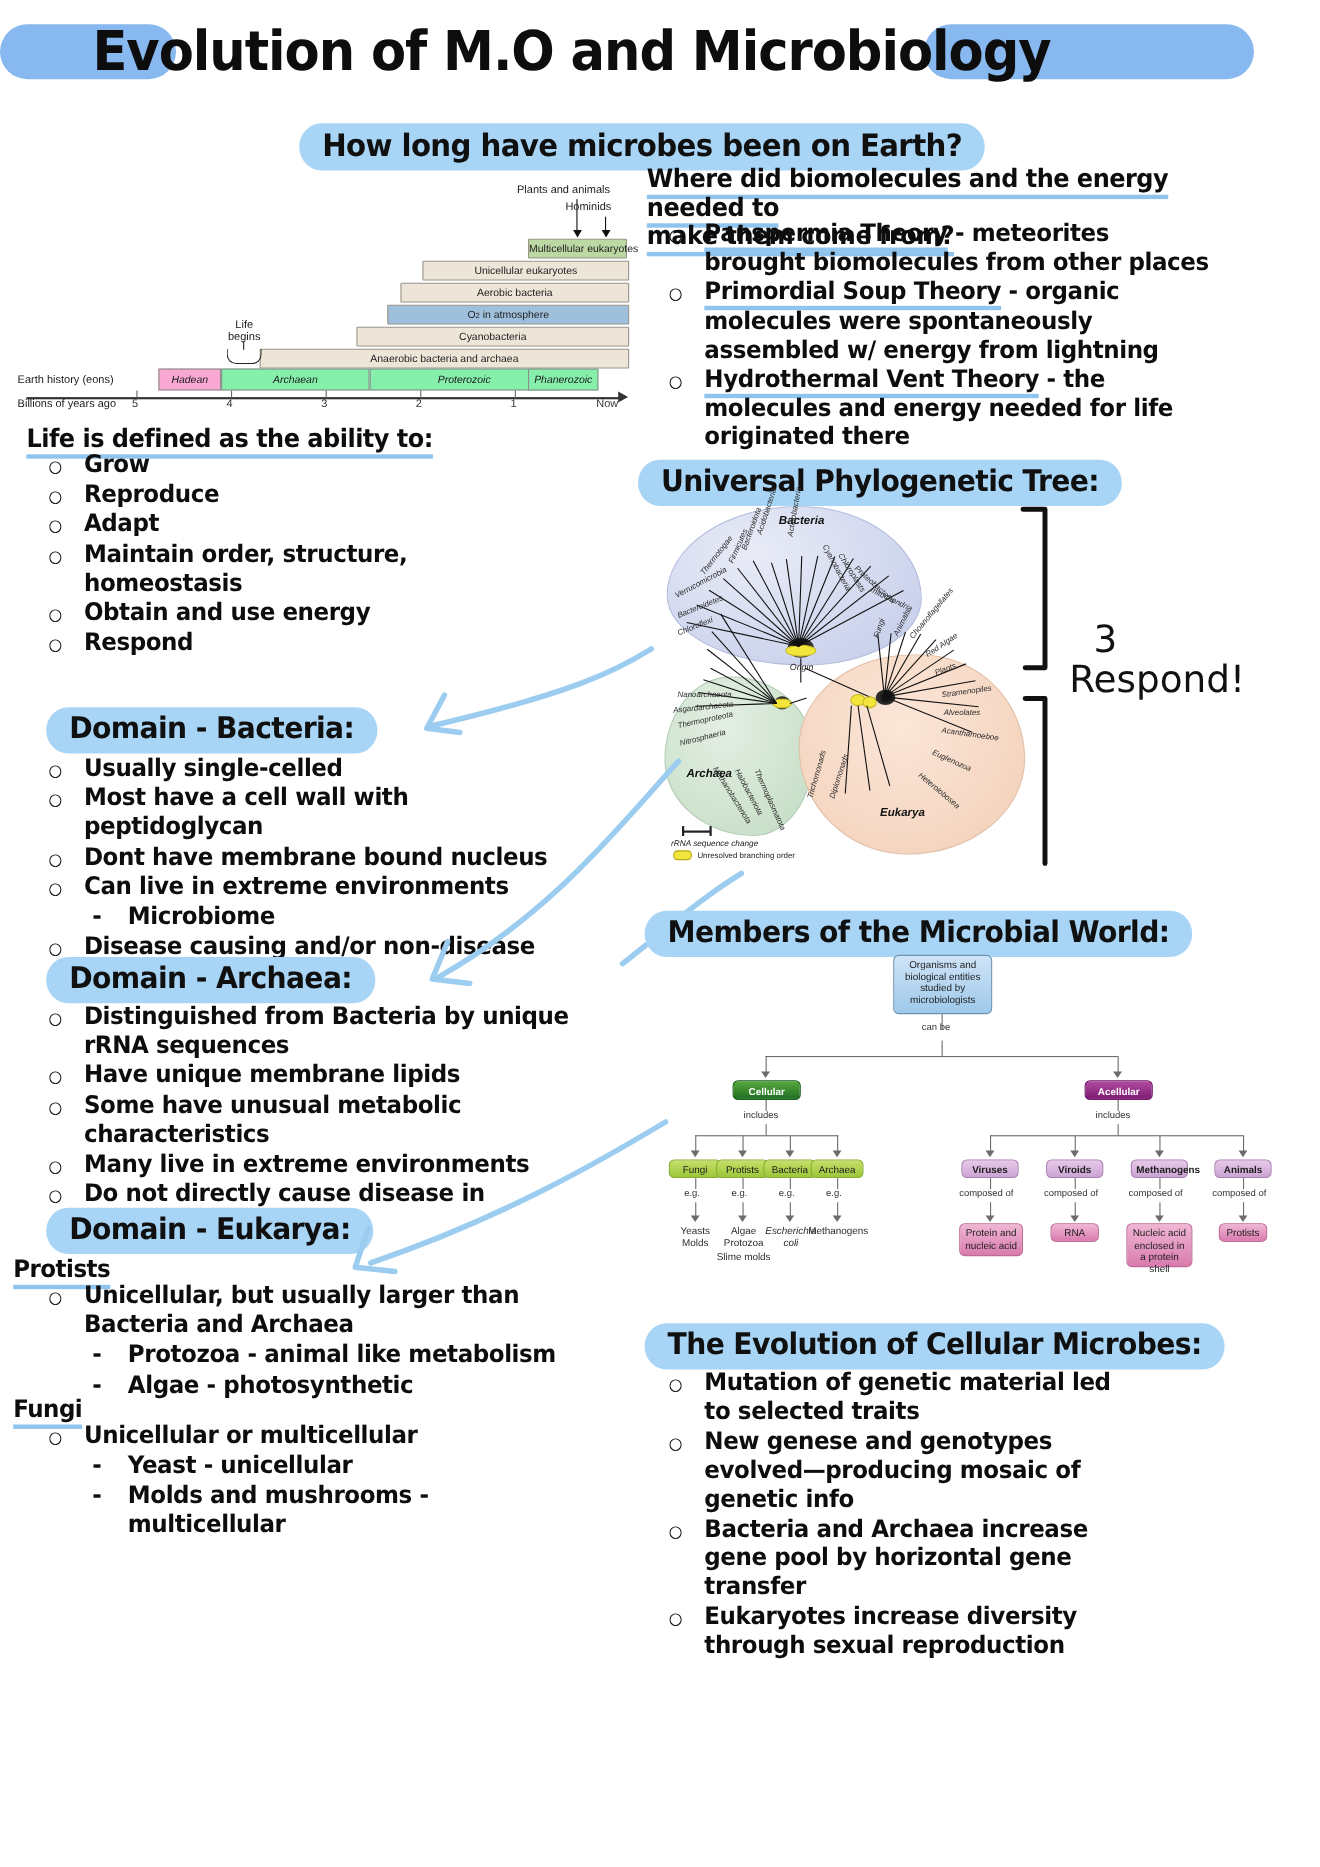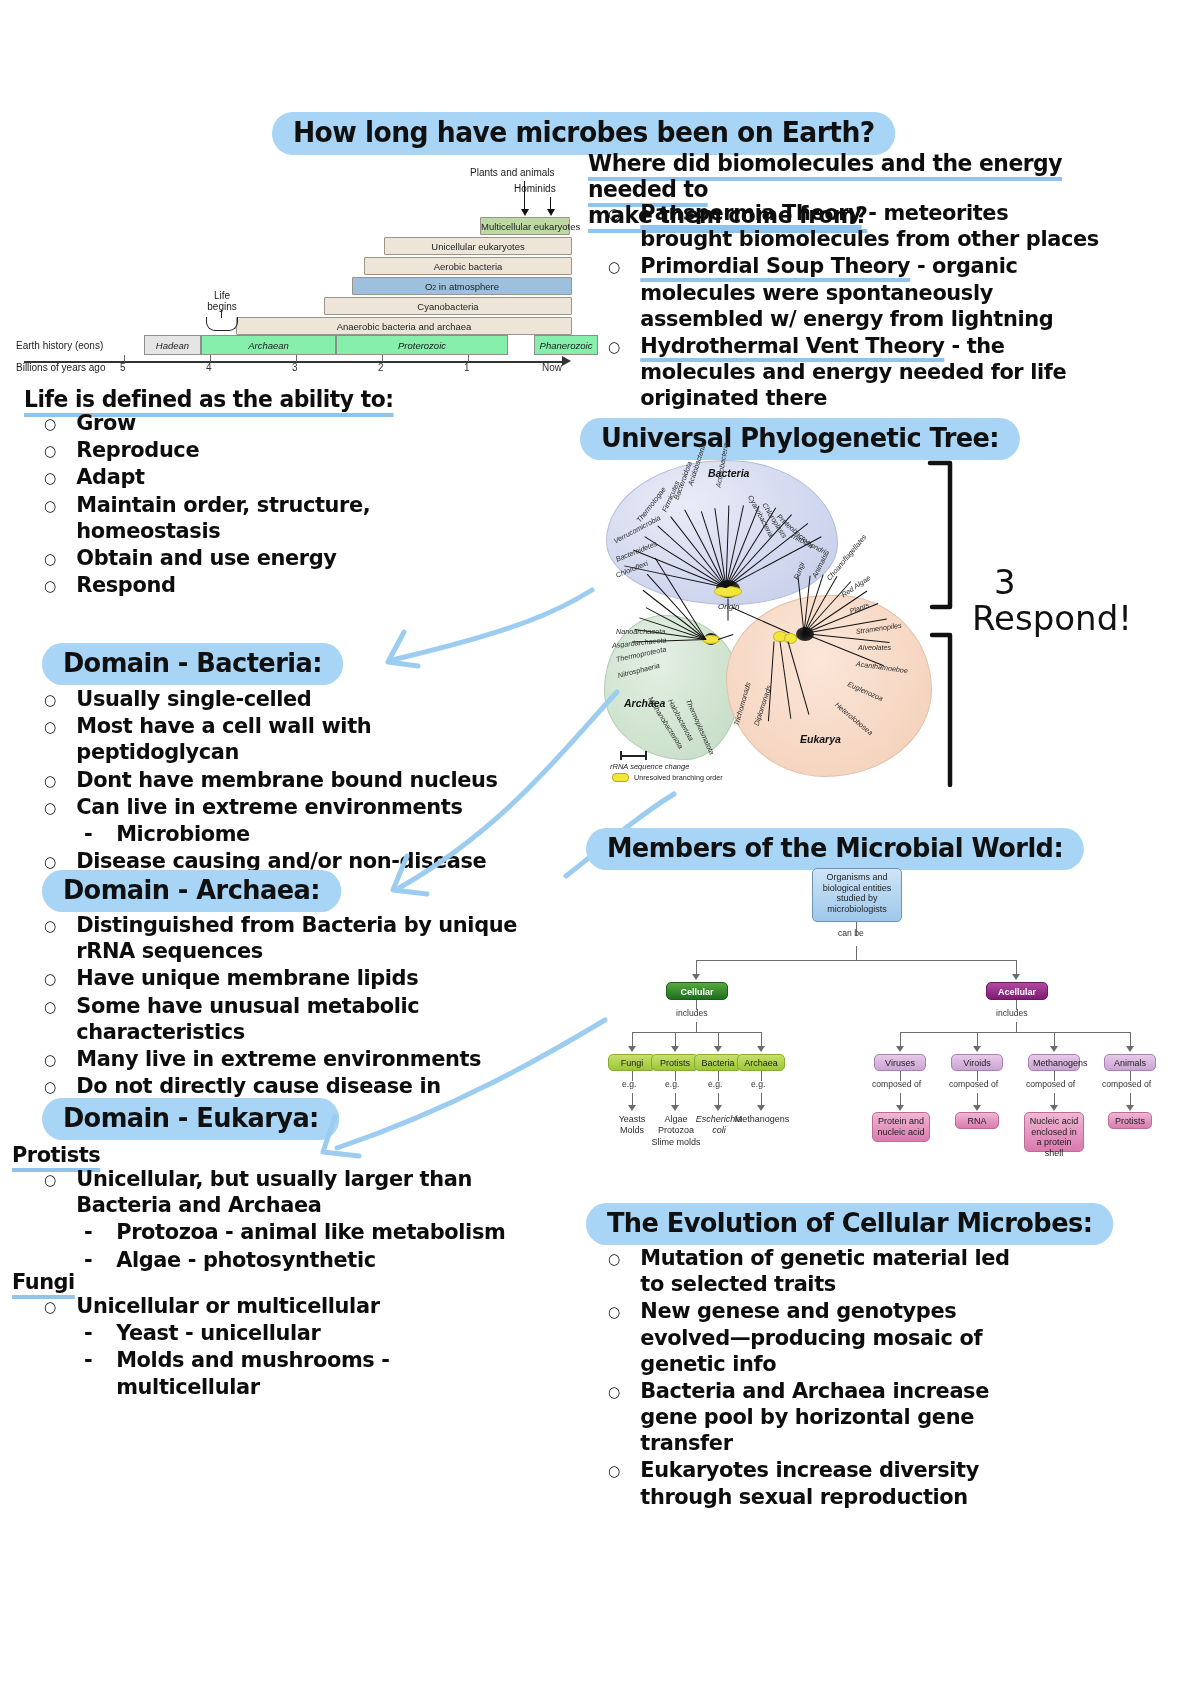--- a/index.html
+++ b/index.html
@@ -76,21 +76,21 @@
     font-size:9.5px; color:#222; text-align:center; line-height:17px;
     background:#ece5d8; white-space:nowrap; border-radius:1px;
   }
   #timeline .tlbar.green { background:#bcd9a4; }
   #timeline .tlbar.blue  { background:#9fc0dd; }
   #timeline .eon {
     position:absolute; height:20px; border:1px solid #8e8e8e; background:#86efac;
     font-size:9.5px; color:#1a1a1a; text-align:center; line-height:19px;
     font-style:italic;
   }
-  #timeline .eon.hadean { background:#e5e5e5; }
+  #timeline .eon.hadean { background:#f9a8d4; }
   #timeline .tick { position:absolute; width:1px; height:7px; background:#666; top:178px; }
   #timeline .ticklab { position:absolute; top:186px; font-size:10px; color:#333; }
   #timeline .axisline { position:absolute; left:130px; top:181px; width:418px; height:1.5px; background:#333; }
   #timeline .arrowhd { position:absolute; left:545px; top:176px; width:0; height:0;
     border-left:9px solid #333; border-top:5px solid transparent; border-bottom:5px solid transparent; }
   #timeline .lab { position:absolute; font-size:10px; color:#1a1a1a; }
   #timeline .vline { position:absolute; width:1px; background:#111; }
   #timeline .vhead { position:absolute; width:0;height:0;
      border-top:7px solid #111; border-left:4px solid transparent; border-right:4px solid transparent;}
 
@@ -142,38 +142,43 @@
           font-family:"Liberation Sans", sans-serif; }
   .fbox { position:absolute; border-radius:5px; text-align:center;
           font-size:9px; line-height:1.18; color:#1c1c1c; padding:3px 4px;
           border:1px solid #7d7d7d; }
   .fbox.root { background:linear-gradient(#cfe4f7,#9ec8ea); border-color:#6f93b3; }
   .fbox.cellular { background:linear-gradient(#58a83e,#1f6e21); color:#fff; font-weight:bold;
                    border-color:#1b5e1b; }
   .fbox.acellular { background:linear-gradient(#b14ba0,#7c1c72); color:#fff; font-weight:bold;
                     border-color:#6d1865; }
   .fbox.green { background:linear-gradient(#c6e06a,#9cc63a); border-color:#86ad2f; color:#1c1c1c; }
-  .fbox.purple { background:linear-gradient(#e7c9e8,#cba4d4); border-color:#a97fb4; color:#1c1c1c; }
+  .fbox.purple { background:linear-gradient(#e7c9e8,#cba4d4); border-color:#a97fb4; color:#1c1c1c;font-weight:bold; }
   .fbox.pink { background:linear-gradient(#f0b7d4,#d97bae); border-color:#c06a97; color:#1c1c1c; }
   .fline { position:absolute; background:#6c6c6c; }
   .farrow { position:absolute; width:0; height:0;
             border-top:6px solid #6c6c6c; border-left:4px solid transparent;
             border-right:4px solid transparent; }
   .flab { position:absolute; font-size:8.6px; color:#333; white-space:nowrap; }
   .leaf { position:absolute; font-size:9px; color:#2b2b2b; text-align:center; line-height:1.25; }
   .leaf.ital { font-style:italic; }
 
   
   .hand-arrow { position:absolute; }
 </style>
 </head>
 <body>
 
 <div class="page">
 
+  <div id="title-bar">
+    <div id="title-pill-left"></div>
+    <div id="title-pill-right"></div>
+    <div id="title-text" class="hw">Evolution of M.O and Microbiology</div>
+  </div>
 
   <div class="pill" style="left:272px; top:112px; font-size:28px;">How long have microbes been on Earth?</div>
 
   <div id="timeline">
 
     <div class="lab" style="left:456px; top:2px;">Plants and animals</div>
     <div class="vline" style="left:510px; top:16px; height:30px;"></div>
     <div class="vhead" style="left:507px; top:44px;"></div>
     <div class="lab" style="left:500px; top:18px;">Hominids</div>
     <div class="vline" style="left:536px; top:32px; height:14px;"></div>
@@ -189,21 +194,21 @@
     <div class="lab" style="left:186px; top:125px; text-align:center; width:44px; line-height:1.1;">Life<br>begins</div>
     <div style="position:absolute;left:192px;top:152px;width:32px;height:14px;
                 border-bottom:1px solid #222;border-left:1px solid #222;border-right:1px solid #222;
                 border-radius:0 0 9px 9px;"></div>
     <div style="position:absolute;left:207px;top:145px;width:1px;height:8px;background:#222;"></div>
 
     <div class="lab" style="left:2px; top:175px;">Earth history (eons)</div>
     <div class="eon hadean" style="left:130px; top:170px; width:57px;">Hadean</div>
     <div class="eon" style="left:187px; top:170px; width:135px;">Archaean</div>
     <div class="eon" style="left:322px; top:170px; width:172px;">Proterozoic</div>
-    <div class="eon" style="left:520px; top:170px; width:64px;">Phanerozoic</div>
+    <div class="eon" style="left:466px; top:170px; width:64px;">Phanerozoic</div>
 
     <div class="axisline" style="top:196px; left:10px; width:540px;"></div>
     <div class="arrowhd" style="top:191px; left:548px;"></div>
     <div class="tick" style="left:110px; top:190px;"></div>
     <div class="tick" style="left:196px; top:190px;"></div>
     <div class="tick" style="left:282px; top:190px;"></div>
     <div class="tick" style="left:368px; top:190px;"></div>
     <div class="tick" style="left:454px; top:190px;"></div>
     <div class="lab" style="left:2px; top:197px;">Billions of years ago</div>
     <div class="ticklab" style="left:106px; top:197px;">5</div>

